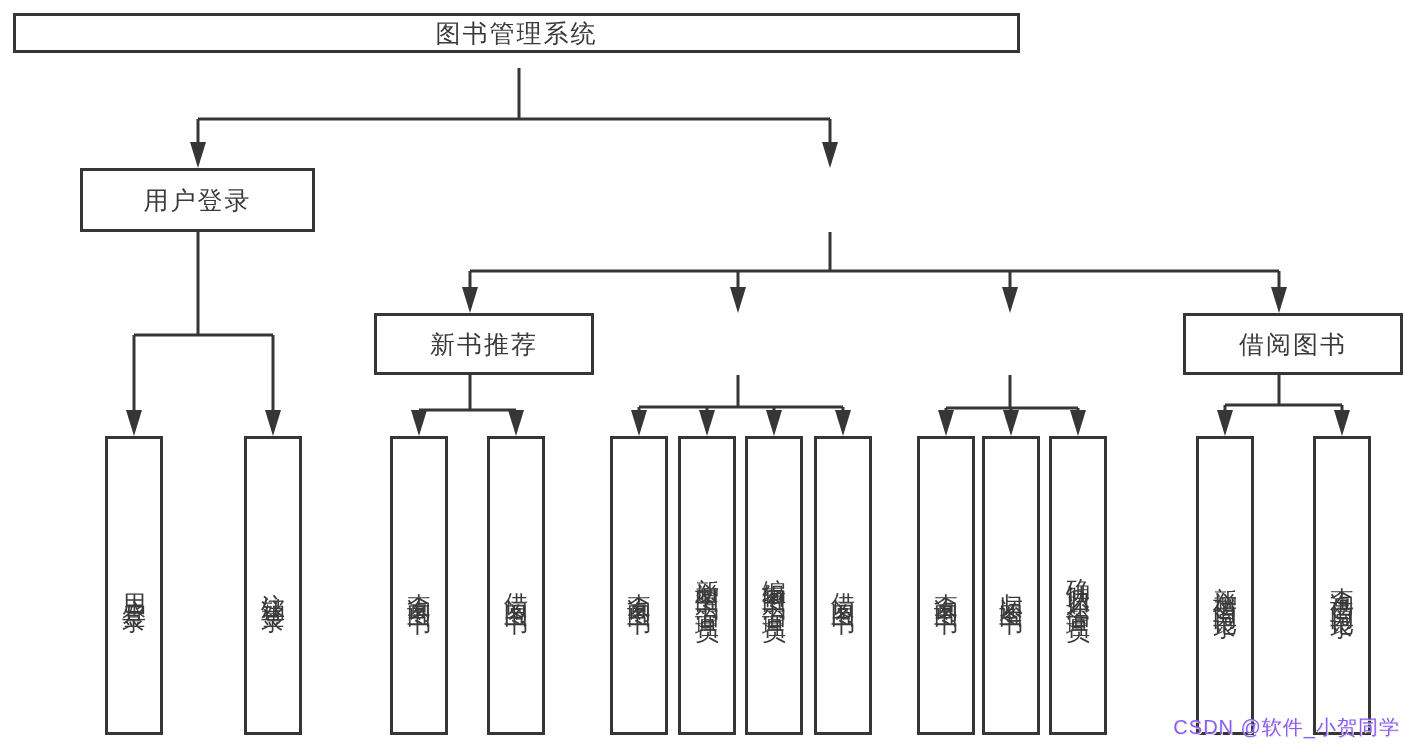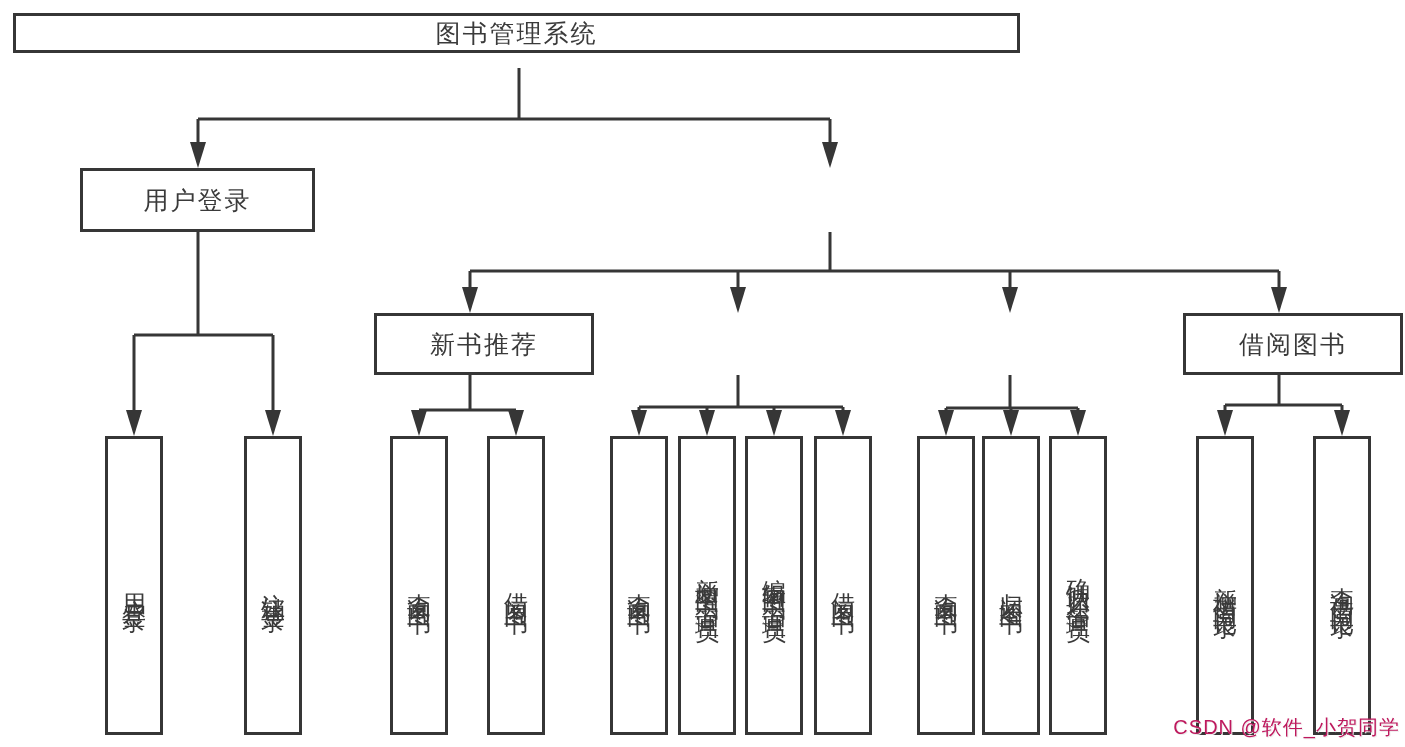--- a/index.html
+++ b/index.html
@@ -37,21 +37,21 @@
     font-size: 24px;
     letter-spacing: 6px;
     color: #3a3a3a;
     line-height: 1;
   }
   #watermark {
     position: absolute;
     right: 5px;
     bottom: 6px;
     font-size: 20px;
-    color: #be185d;
+    color: #8b5cf6;
     letter-spacing: 1px;
     text-shadow: 1px 1px 0 #ececec;
     white-space: nowrap;
   }
 </style>
 </head>
 <body>
 
 <div id="canvas">
 

